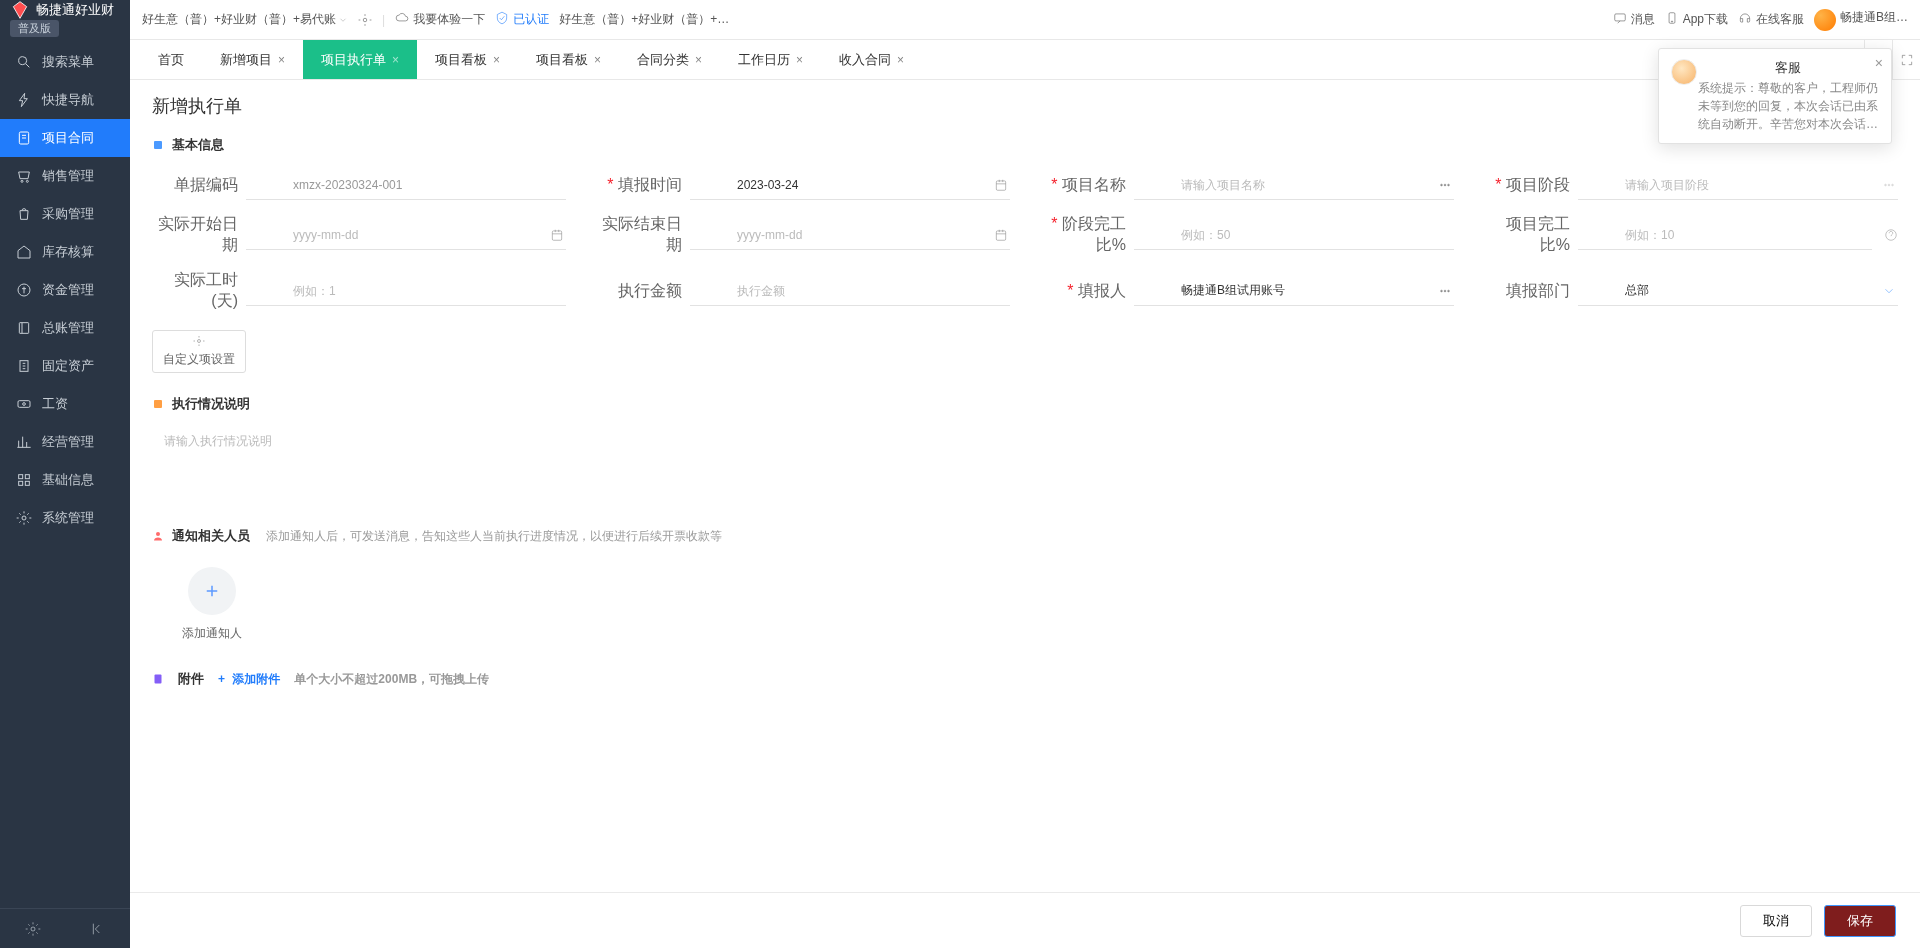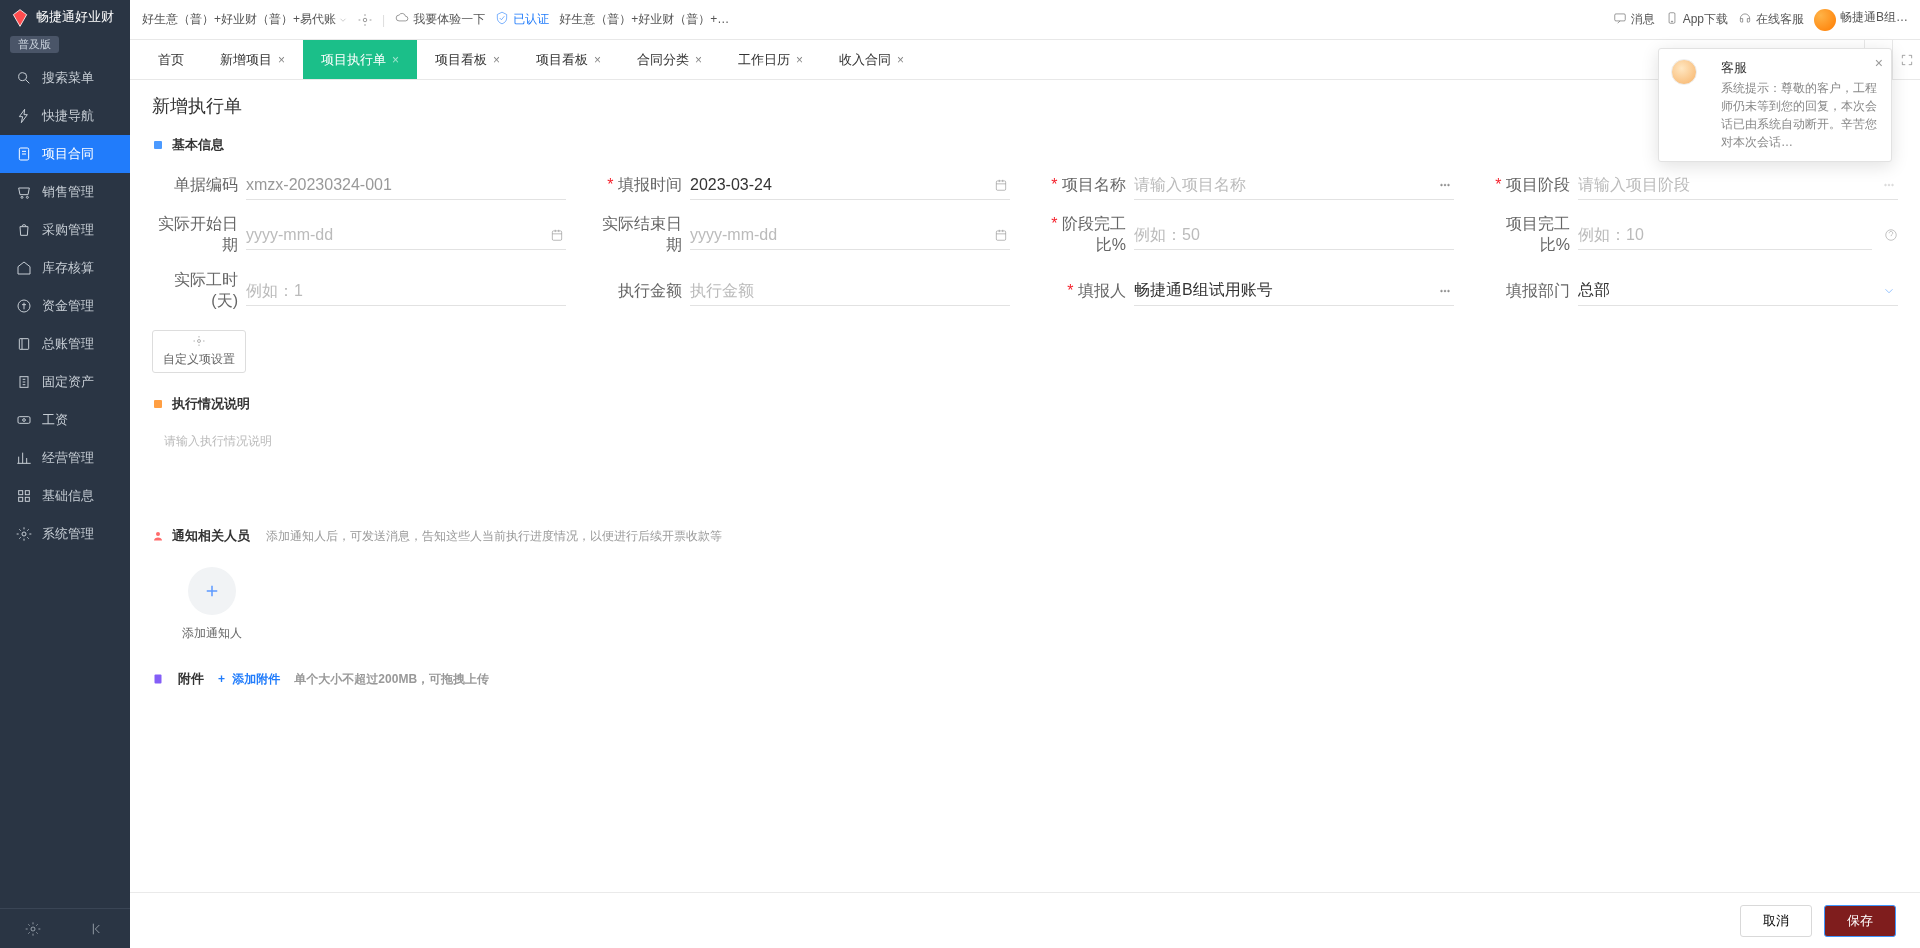--- a/index.html
+++ b/index.html
@@ -1,21 +1,21 @@
 <!DOCTYPE html>
 <html><head>
 <meta charset="utf-8">
 <style>
 * { box-sizing: border-box; margin: 0; padding: 0; }
 body { font-family: "Microsoft YaHei", -apple-system, sans-serif; font-size: 12px; color: #333; background: #fff; overflow: hidden; }
 .app { display: flex; height: 948px; width: 1920px; position: relative; }
 
 
 .sidebar { width: 130px; background: #2a3544; color: #c6cdd4; display: flex; flex-direction: column; }
-.logo-block { padding: 8px 10px; display: flex; gap: 6px; }
+.logo-block { padding: 0 10px; display: flex; align-items: center; gap: 6px; }
 .logo-icon { width: 20px; height: 20px; }
 .logo-text { font-size: 13px; color: #fff; }
 .logo-sub { background: #4a5568; color: #c7d0da; font-size: 11px; padding: 1px 8px; border-radius: 3px; width: fit-content; margin-left: 10px; margin-bottom: 6px; }
 .nav { flex: 1; }
 .nav-item { display: flex; align-items: center; gap: 10px; padding: 10px 16px; cursor: pointer; font-size: 13px; }
 .nav-item.active { background: #217cfb; color: #fff; align-items: center; }
 .nav-icon { width: 16px; height: 16px; stroke: currentColor; fill: none; stroke-width: 1.5; }
 .sidebar-bottom { display: flex; height: 40px; border-top: 1px solid #3a4555; }
 .sb-btn { flex: 1; display: flex; align-items: center; justify-content: center; cursor: pointer; }
 .sb-btn svg { width: 16px; height: 16px; stroke: #c6cdd4; fill: #c6cdd4; }
@@ -47,21 +47,21 @@
 .page-title { font-size: 18px; font-weight: 500; margin-bottom: 18px; }
 .card { background: #fff; margin-bottom: 22px; }
 .sec-head { display: flex; align-items: center; gap: 8px; margin-bottom: 16px; font-size: 13px; font-weight: 600; color: #333; }
 .sec-bar { width: 12px; height: 12px; }
 
 .form-grid { display: grid; grid-template-columns: repeat(4, 1fr); gap: 14px 30px; }
 .field { display: flex; align-items: center; gap: 8px; }
 .flabel { width: 86px; text-align: right; font-size: 16px; color: #666; flex-shrink: 0; }
 .req::before { content: "* "; color: #f5222d; }
 .finput-wrap { flex: 1; position: relative; border-bottom: 1px solid #e2e2e2; height: 30px; display: flex; align-items: center; }
-.finput { border: none; outline: none; width: 100%; font-size: 16px; color: #333; background: transparent; }
+.finput { border: none; outline: none; width: 100%; font-size: 12px; color: #333; background: transparent; margin-left: 47px; }
 .finput::placeholder { color: #bbb; }
 .suffix-icon { position: absolute; right: 2px; width: 14px; height: 14px; stroke: #888; fill: none; }
 .help-icon { width: 14px; height: 14px; stroke: #999; fill:none; margin-left:4px; cursor:pointer; }
 .custom-btn { margin-top: 18px; display: inline-flex; align-items: center; gap: 4px; border: 1px solid #ddd; border-radius: 3px; padding: 4px 10px; font-size: 12px; color: #666; cursor: pointer; flex-direction: column; }
 .custom-btn svg { width: 12px; height: 12px; stroke: #666; fill:none; }
 
 .sec-hint { font-size: 12px; color: #999; margin-left: 8px; font-weight: 400; }
 .ta-ph { color: #bbb; font-size: 12px; padding: 4px 12px; }
 
 .add-person { display:flex; flex-direction:column; align-items:center; gap:10px; width: 80px; }
@@ -73,21 +73,21 @@
 .attach-add { color:#217cfb; cursor:pointer; display:flex; align-items:center; gap:2px; font-size:12px; }
 .attach-hint { color:#999; font-size:12px; }
 
 
 .footer { position: absolute; left: 130px; right: 0; bottom: 0; height: 56px; border-top: 1px solid #eaeaea; background: #fff; display:flex; align-items:center; justify-content:flex-end; gap:12px; padding: 0 24px; }
 .btn { height: 32px; padding: 0 22px; border-radius: 3px; border: 1px solid #d9d9d9; background:#fff; font-size: 13px; cursor:pointer; }
 .btn-primary { background: #7f1d1d; border-color:#3e97ff; color:#fff; }
 
 
 .popover { position: absolute; top: 48px; right: 28px; width: 234px; background:#fff; border:1px solid #e2e2e2; box-shadow: 0 4px 18px rgba(0,0,0,.12); border-radius: 3px; padding: 10px 12px; z-index: 50; }
-.pop-row { display:flex; gap:24px; }
+.pop-row { display:flex; gap:0;text-align:center; }
 .pop-av { width: 26px; height: 26px; border-radius:50%; background: radial-gradient(circle at 40% 35%, #ffe7c2, #f7b267); flex-shrink:0; border:1px solid #eee; }
 .pop-title { font-size:13px; color:#333; margin-bottom:2px; }
 .pop-msg { font-size:12px; color:#888; line-height:1.5; }
 .pop-close { position:absolute; top:6px; right:8px; cursor:pointer; color:#999; font-size:14px; }
 </style>
 </head>
 <body>
 
 <div class="app">
 

